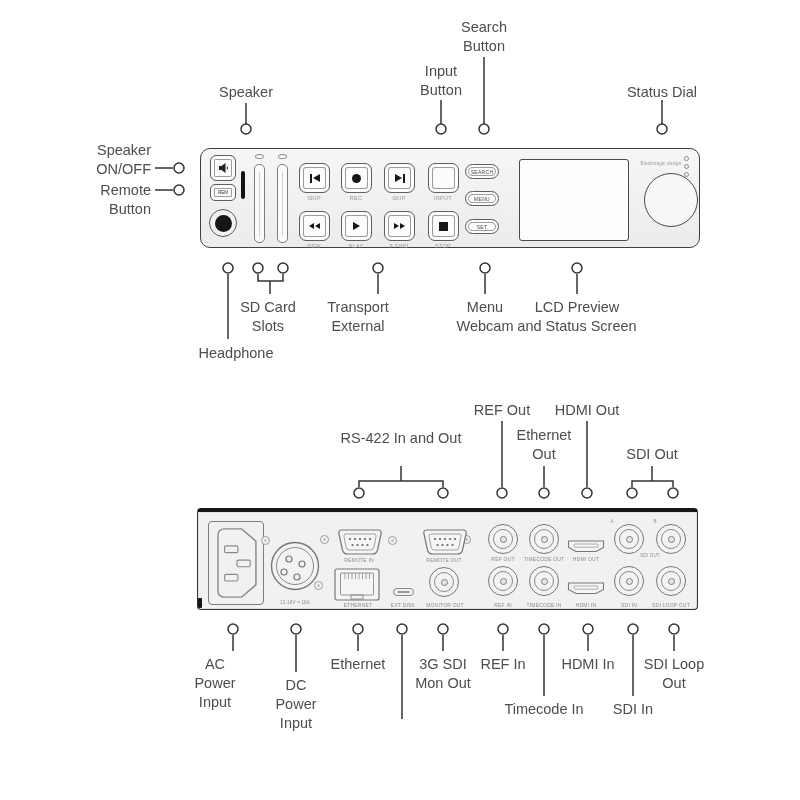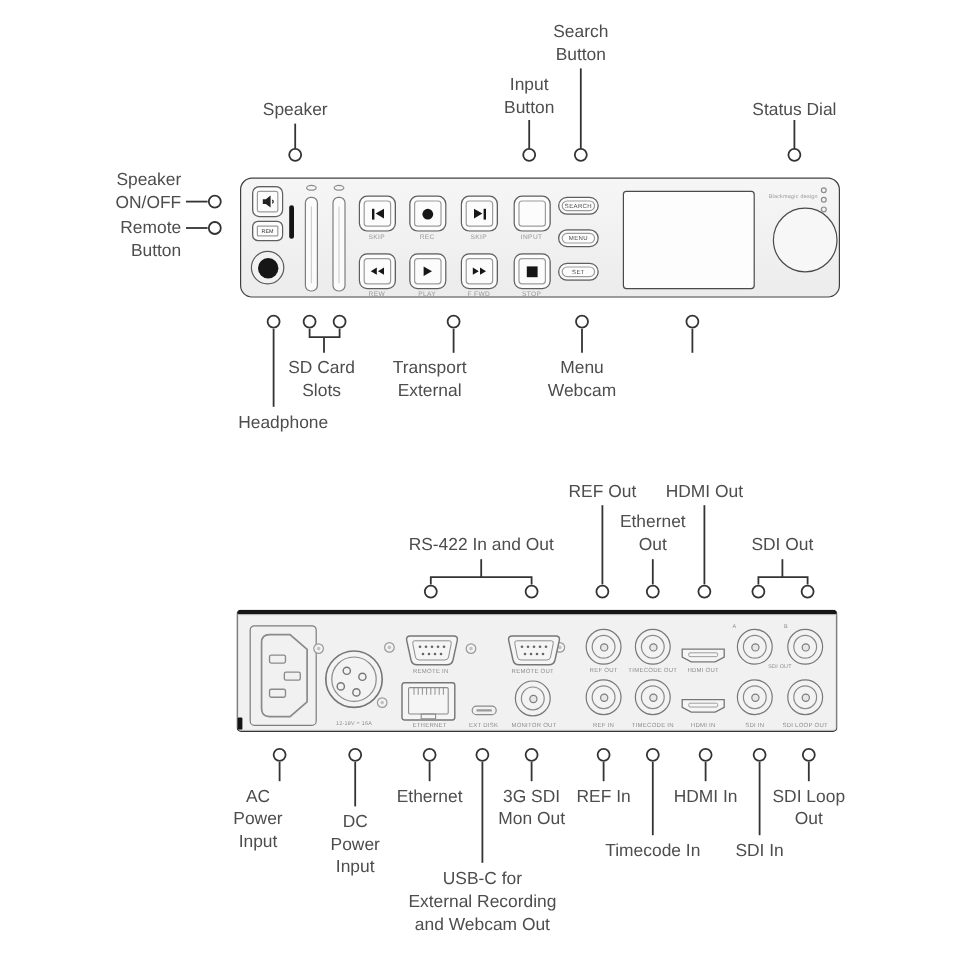--- a/index.html
+++ b/index.html
@@ -161,45 +161,44 @@
     <div>Slots</div>
   </div>
   <div class="co" style="left:358px;top:298px">
     <div>Transport</div>
     <div>External</div>
   </div>
   <div class="co" style="left:485px;top:298px">
     <div>Menu</div>
     <div>Webcam</div>
   </div>
-
-  <div class="co" style="left:401px;top:445px">RS-422 In and Out</div>
+  <div class="co" style="left:577px;top:298px">
+    <div>LCD Preview</div>
+    <div>and Status Screen</div>
+  </div>
+
+  <div class="co" style="left:401px;top:429px">RS-422 In and Out</div>
   <div class="co" style="left:502px;top:401px">REF Out</div>
   <div class="co" style="left:544px;top:426px">
     <div>Ethernet</div>
     <div>Out</div>
   </div>
   <div class="co" style="left:587px;top:401px">HDMI Out</div>
   <div class="co" style="left:652px;top:445px">SDI Out</div>
   <div class="co" style="left:215px;top:655px">
     <div>AC</div>
     <div>Power</div>
     <div>Input</div>
   </div>
   <div class="co" style="left:296px;top:676px">
     <div>DC</div>
     <div>Power</div>
     <div>Input</div>
   </div>
   <div class="co" style="left:358px;top:655px">Ethernet</div>
-  <div class="co" style="left:402px;top:724px">
-    <div>USB-C for</div>
-    <div>External Recording</div>
-    <div>and Webcam Out</div>
-  </div>
   <div class="co" style="left:443px;top:655px">
     <div>3G SDI</div>
     <div>Mon Out</div>
   </div>
   <div class="co" style="left:503px;top:655px">REF In</div>
   <div class="co" style="left:544px;top:700px">Timecode In</div>
   <div class="co" style="left:588px;top:655px">HDMI In</div>
   <div class="co" style="left:633px;top:700px">SDI In</div>
   <div class="co" style="left:674px;top:655px">
     <div>SDI Loop</div>

